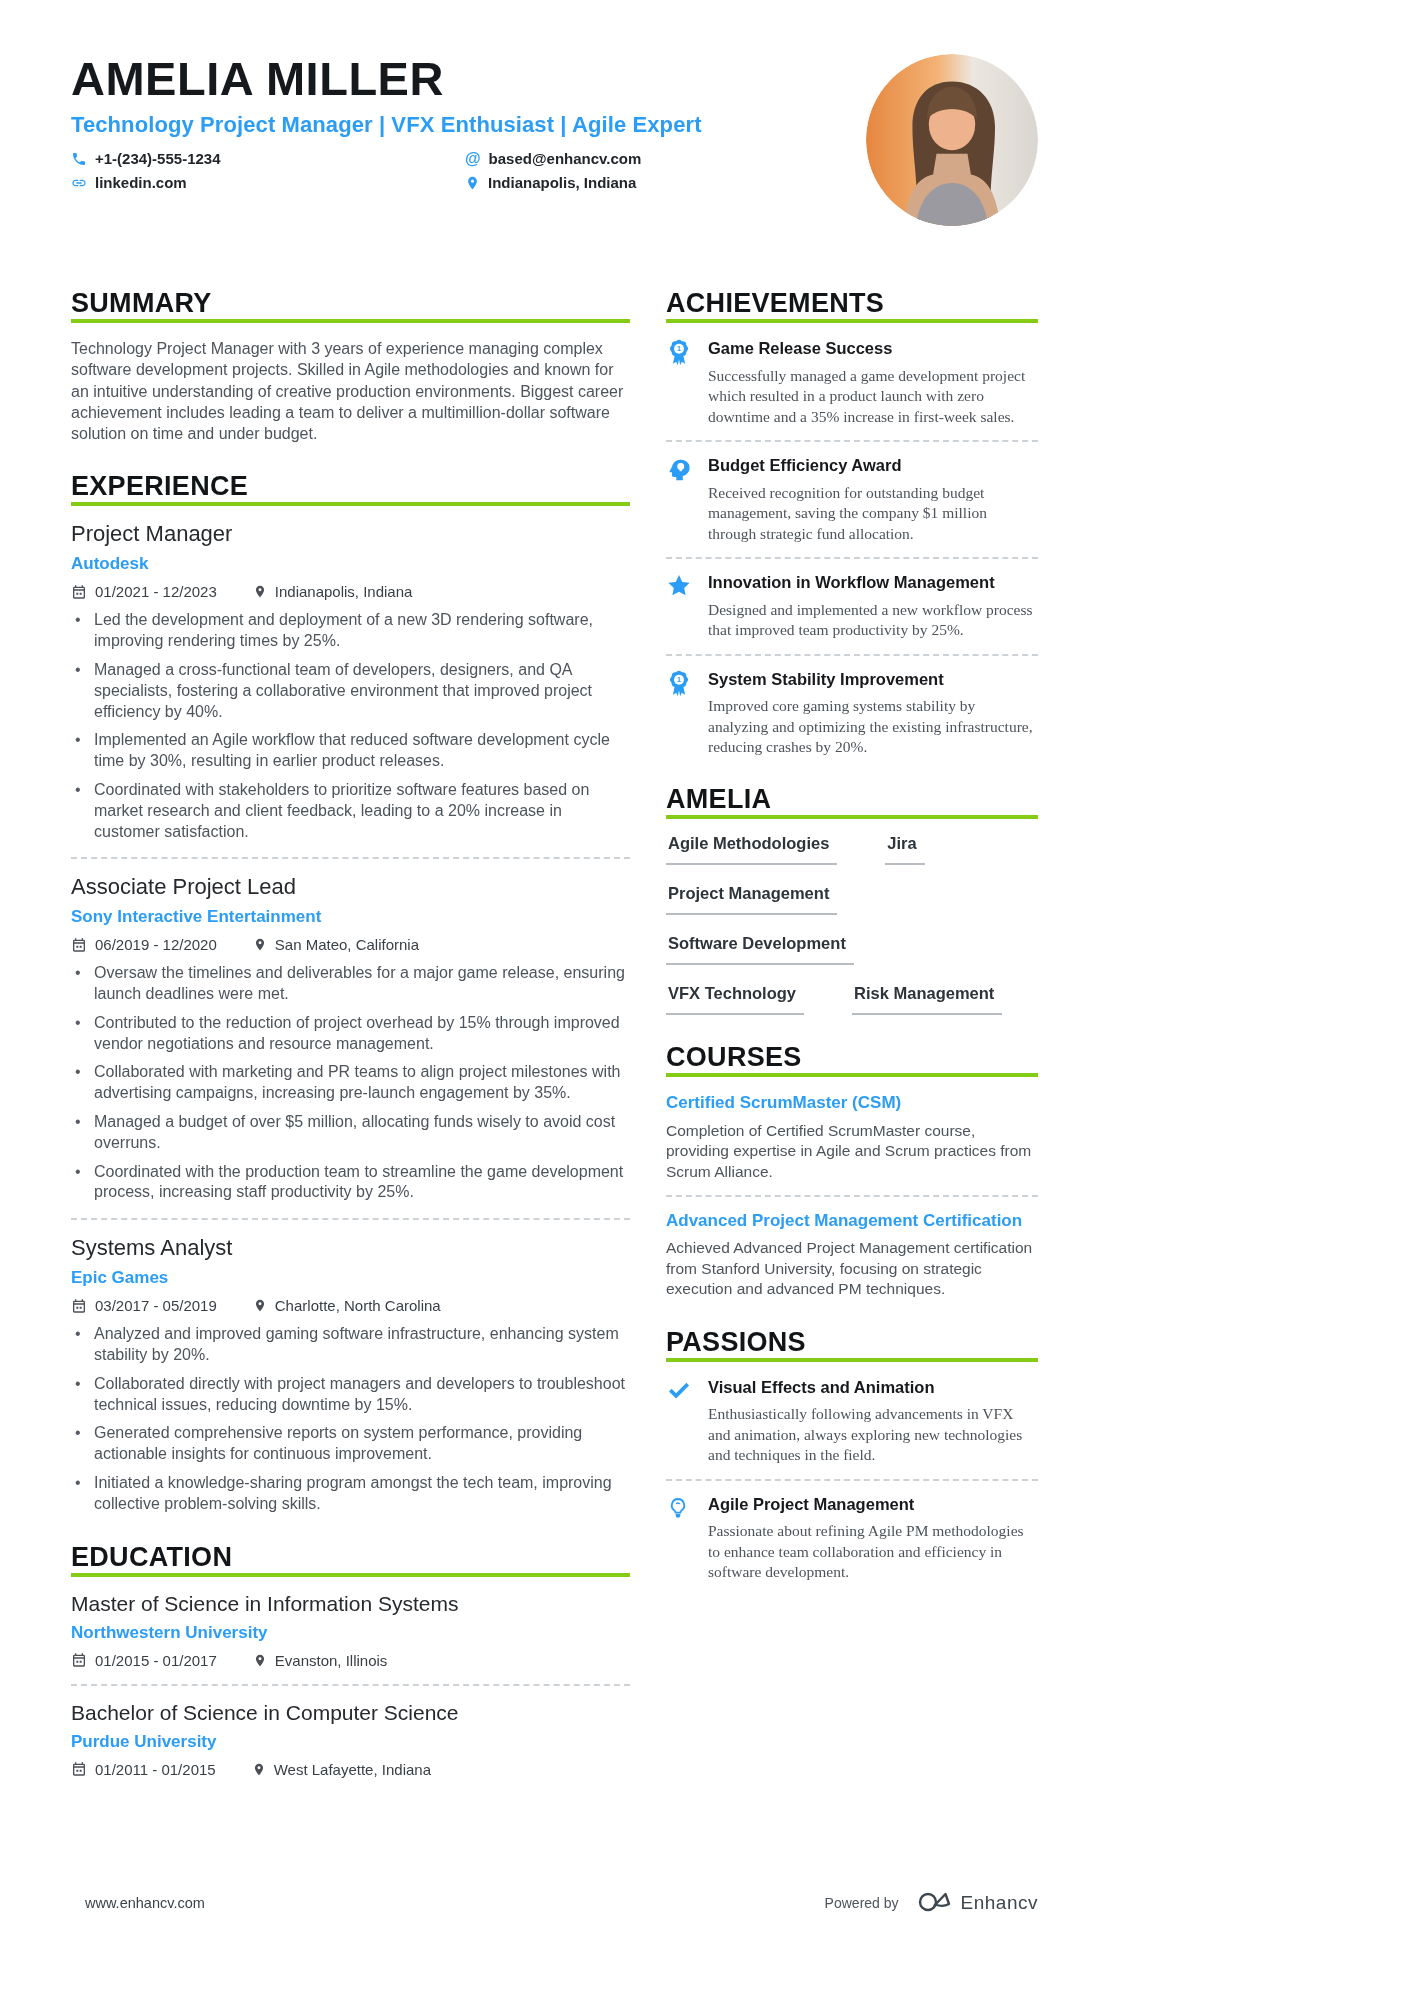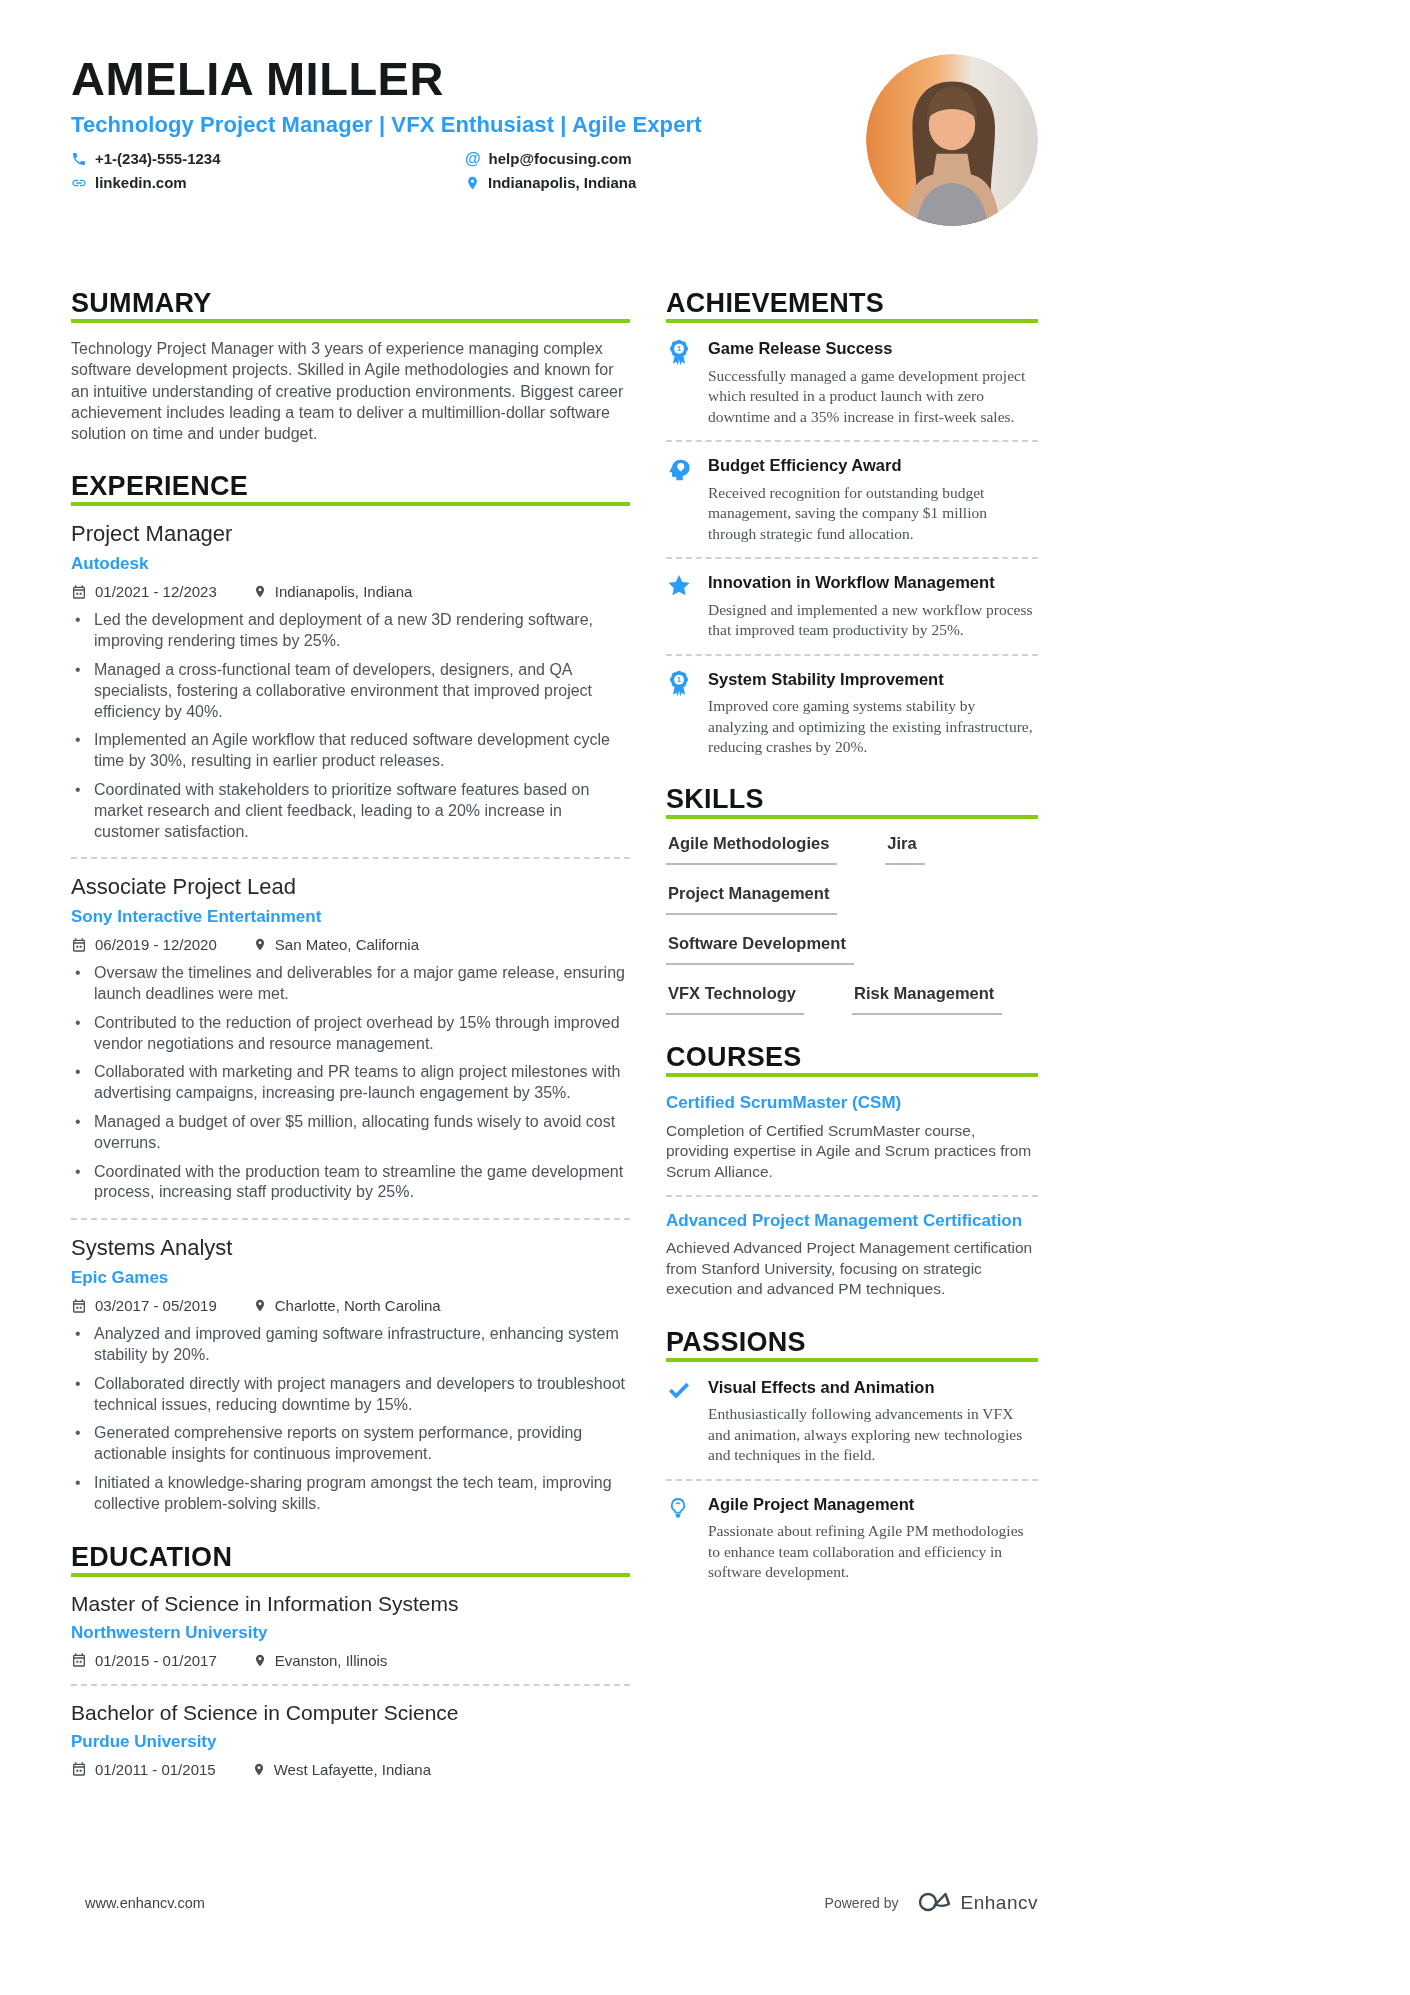--- a/index.html
+++ b/index.html
@@ -86,21 +86,21 @@
         <div class="c-item">
           <span>
             <svg width="16" height="16" viewBox="0 0 24 24" fill="#2b9df6">
                 <path d="M6.62 10.79c1.44 2.83 3.76 5.14 6.59 6.59l2.2-2.21c.27-.27.67-.36 1.02-.24 1.12.37 2.33.57 3.57.57.55 0 1 .45 1 1V20c0 .55-.45 1-1 1-9.39 0-17-7.61-17-17 0-.55.45-1 1-1h3.5c.55 0 1 .45 1 1 0 1.25.2 2.45.57 3.57.11.35.03.74-.25 1.02l-2.2 2.2z"></path>
               </svg>
           </span>
           <span>+1-(234)-555-1234</span>
         </div>
         <div class="c-item">
           <span class="at-glyph">@</span>
-          <span>help@focusing.com</span>
+          <span>based@enhancv.com</span>
         </div>
         <div class="c-item">
           <span>
             <svg width="16" height="16" viewBox="0 0 24 24" fill="#2b9df6">
                 <path d="M3.9 12c0-1.71 1.39-3.1 3.1-3.1h4V7H7c-2.76 0-5 2.24-5 5s2.24 5 5 5h4v-1.9H7c-1.71 0-3.1-1.39-3.1-3.1zM8 13h8v-2H8v2zm9-6h-4v1.9h4c1.71 0 3.1 1.39 3.1 3.1s-1.39 3.1-3.1 3.1h-4V17h4c2.76 0 5-2.24 5-5s-2.24-5-5-5z"></path>
               </svg>
           </span>
           <span>linkedin.com</span>
         </div>
         <div class="c-item">
@@ -356,21 +356,21 @@
               </svg>
             </span>
             <div>
               <div class="rtitle">System Stability Improvement</div>
               <div class="rbody">Improved core gaming systems stability by analyzing and optimizing the existing infrastructure, reducing crashes by 20%.</div>
             </div>
           </div>
         </section>
 
         <section>
-          <div class="sec-head">SKILLS</div>
+          <div class="sec-head">AMELIA</div>
           <div class="skill-row">
             <span class="skill">Agile Methodologies</span>
             <span class="skill">Jira</span>
           </div>
           <div class="skill-row">
             <span class="skill">Project Management</span>
           </div>
           <div class="skill-row">
             <span class="skill">Software Development</span>
           </div>

